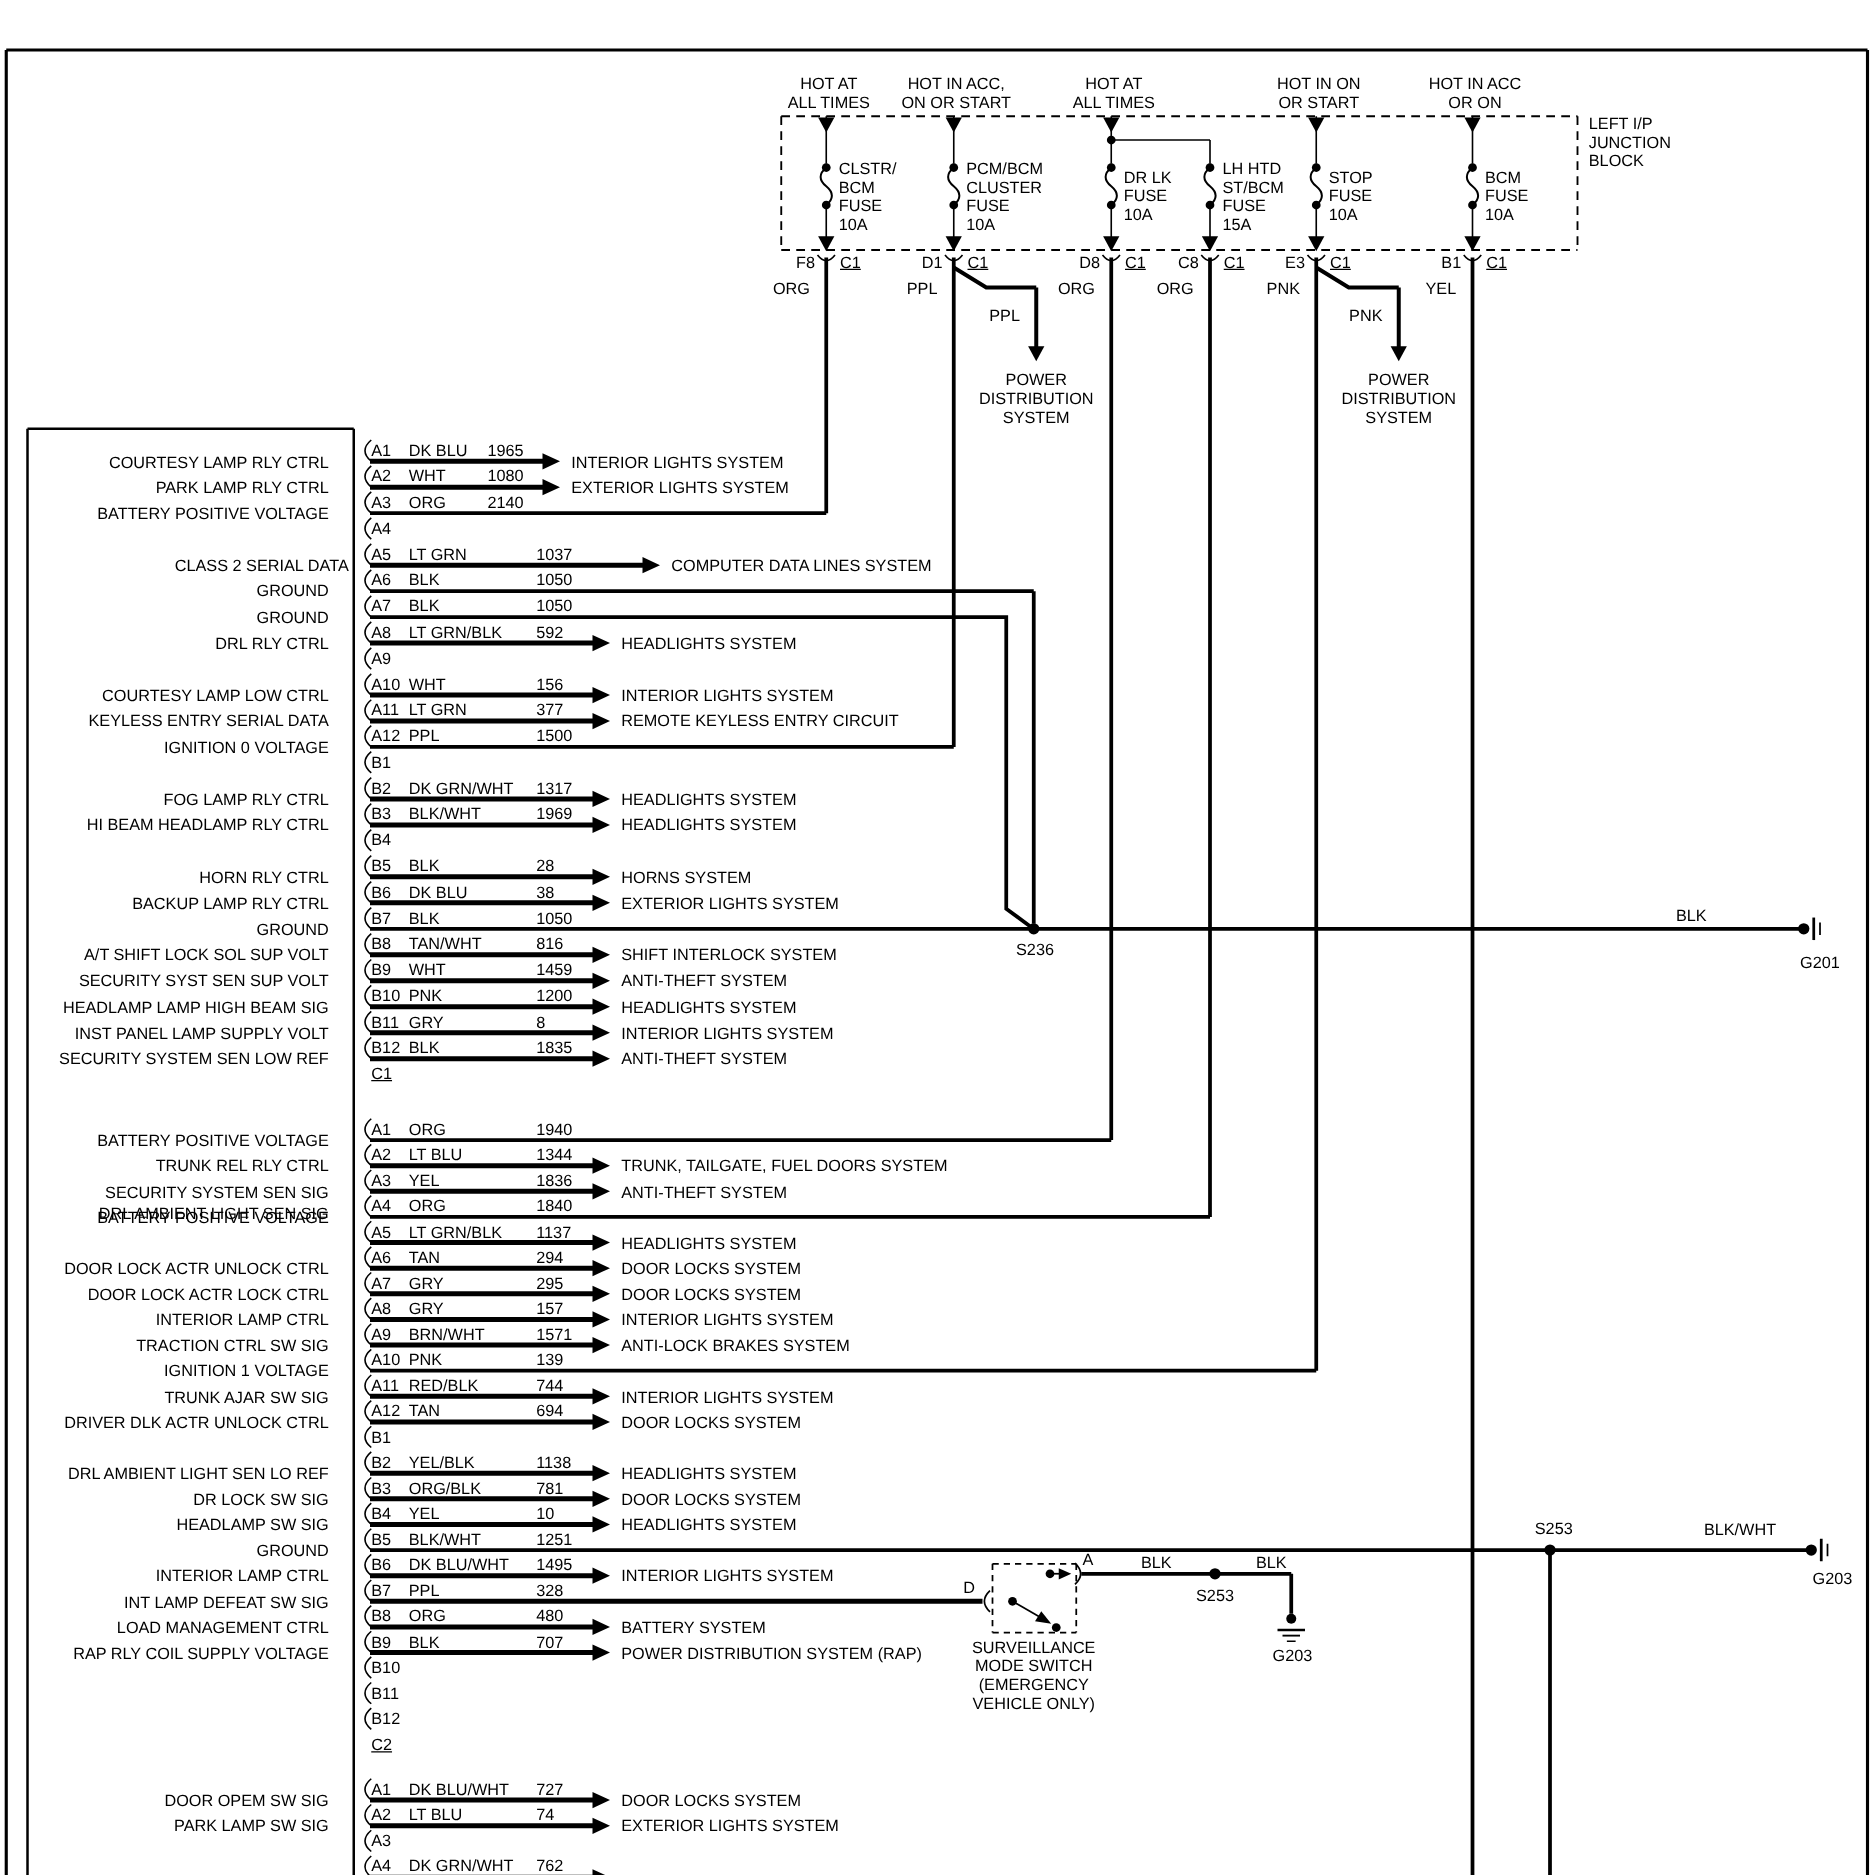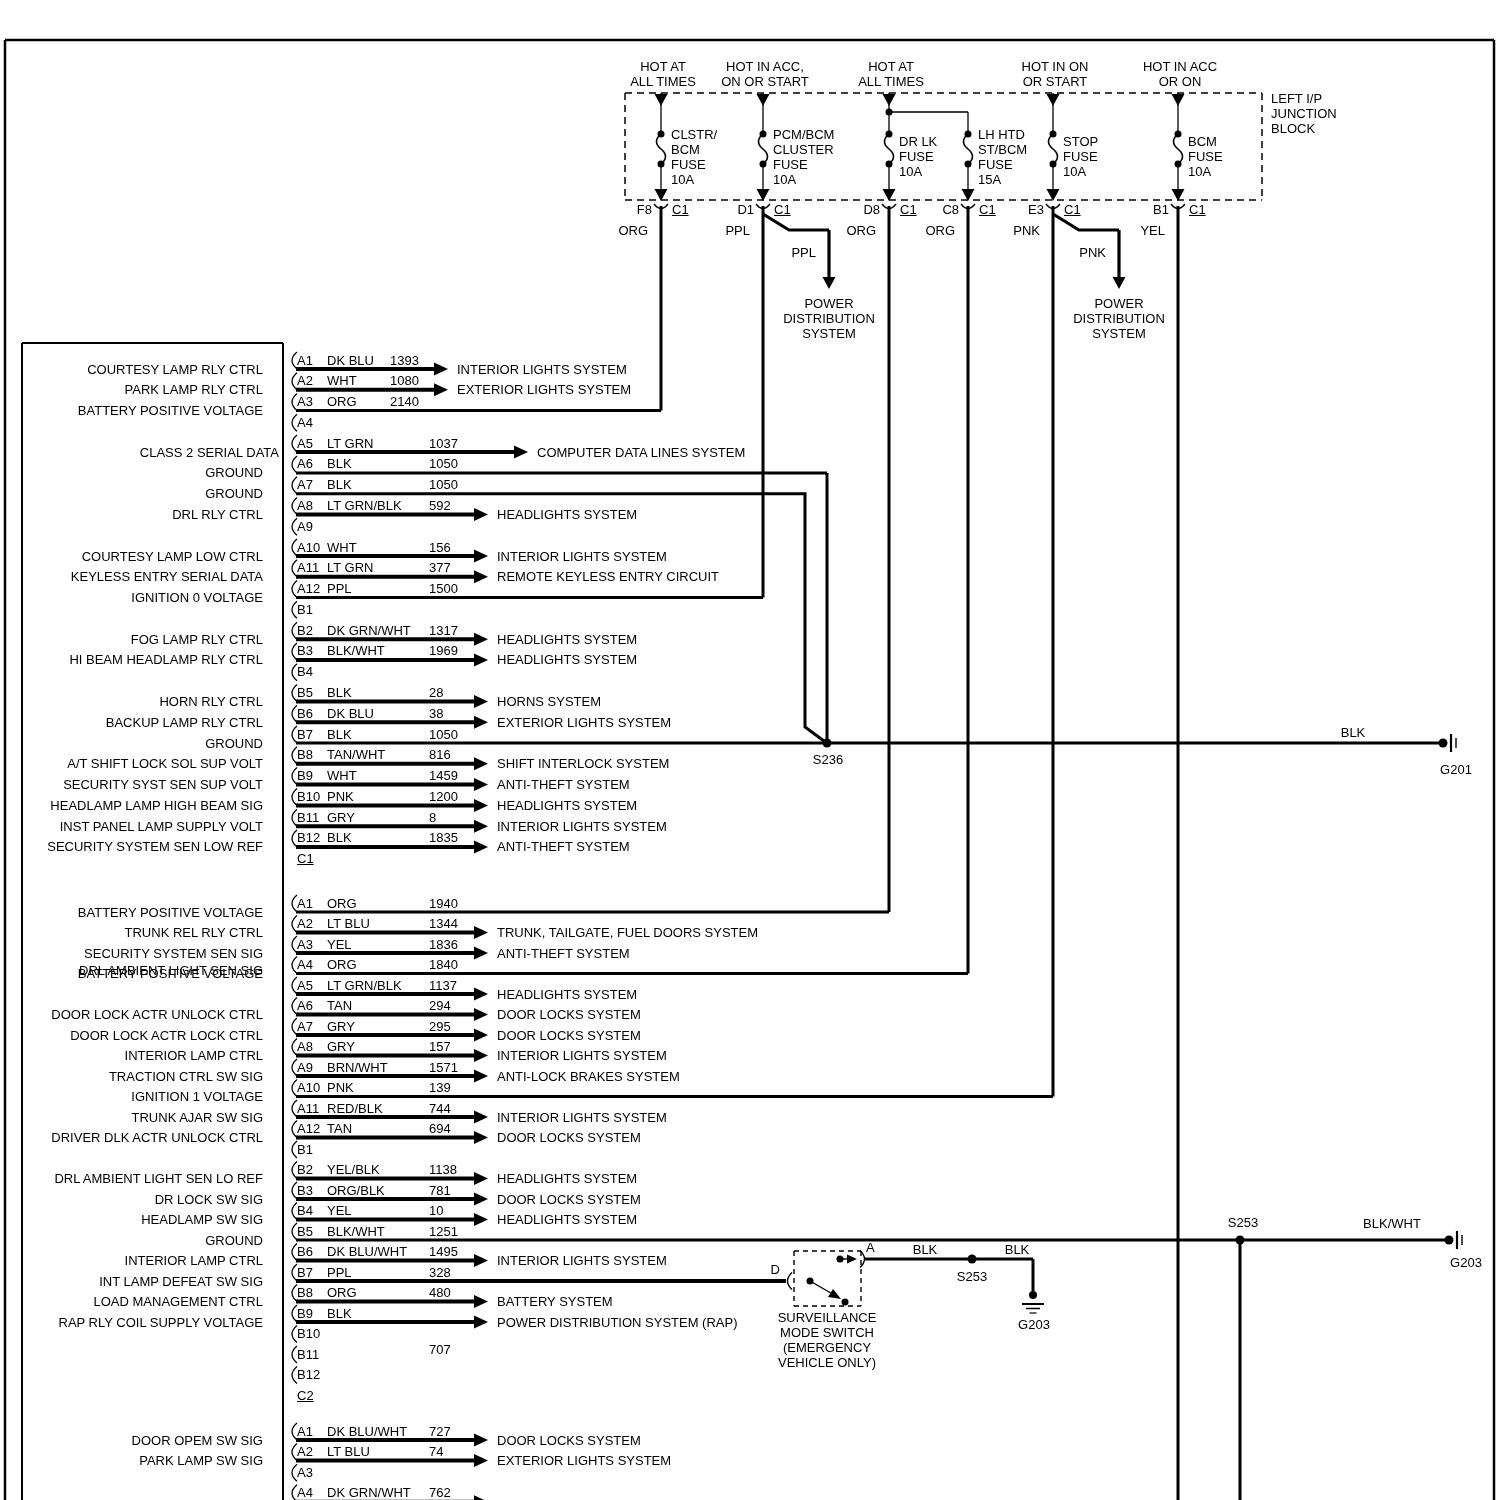--- a/index.html
+++ b/index.html
@@ -302,21 +302,21 @@
       <div class="t ac" style="left: 1180px; top: 59px;">HOT IN ACC
 OR ON</div>
       <div class="t" style="left: 1188px; top: 133.5px;">BCM
 FUSE
 10A</div>
       <div class="t ar" style="left: 1169px; top: 201.5px;">B1</div>
       <div class="t u" style="left: 1189px; top: 201.5px;">C1</div>
       <div class="t ar" style="left: 1165px; top: 222.5px;">YEL</div>
       <div class="t" style="left: 297px; top: 352.5px;">A1</div>
       <div class="t" style="left: 327px; top: 352.5px;">DK BLU</div>
-      <div class="t" style="left: 390px; top: 352.5px;">1393</div>
+      <div class="t" style="left: 390px; top: 352.5px;">1965</div>
       <div class="t ar" style="left: 263px; top: 361.5px;">COURTESY LAMP RLY CTRL</div>
       <div class="t" style="left: 457px; top: 361.5px;">INTERIOR LIGHTS SYSTEM</div>
       <div class="t" style="left: 297px; top: 373.28px;">A2</div>
       <div class="t" style="left: 327px; top: 373.28px;">WHT</div>
       <div class="t" style="left: 390px; top: 373.28px;">1080</div>
       <div class="t ar" style="left: 263px; top: 382.28px;">PARK LAMP RLY CTRL</div>
       <div class="t" style="left: 457px; top: 382.28px;">EXTERIOR LIGHTS SYSTEM</div>
       <div class="t" style="left: 297px; top: 394.06px;">A3</div>
       <div class="t" style="left: 327px; top: 394.06px;">ORG</div>
       <div class="t" style="left: 390px; top: 394.06px;">2140</div>
@@ -509,21 +509,21 @@
 MODE SWITCH
 (EMERGENCY
 VEHICLE ONLY)</div>
       <div class="t" style="left: 297px; top: 1285px;">B8</div>
       <div class="t" style="left: 327px; top: 1285px;">ORG</div>
       <div class="t" style="left: 429px; top: 1285px;">480</div>
       <div class="t ar" style="left: 263px; top: 1294px;">LOAD MANAGEMENT CTRL</div>
       <div class="t" style="left: 497px; top: 1294px;">BATTERY SYSTEM</div>
       <div class="t" style="left: 297px; top: 1305.5px;">B9</div>
       <div class="t" style="left: 327px; top: 1305.5px;">BLK</div>
-      <div class="t" style="left: 429px; top: 1305.5px; margin-top: 36px;">707</div>
+      <div class="t" style="left: 429px; top: 1305.5px;">707</div>
       <div class="t ar" style="left: 263px; top: 1314.5px;">RAP RLY COIL SUPPLY VOLTAGE</div>
       <div class="t" style="left: 497px; top: 1314.5px;">POWER DISTRIBUTION SYSTEM (RAP)</div>
       <div class="t" style="left: 297px; top: 1326px;">B10</div>
       <div class="t" style="left: 297px; top: 1346.5px;">B11</div>
       <div class="t" style="left: 297px; top: 1367px;">B12</div>
       <div class="t u" style="left: 297px; top: 1387.5px;">C2</div>
       <div class="t" style="left: 297px; top: 1423.5px;">A1</div>
       <div class="t" style="left: 327px; top: 1423.5px;">DK BLU/WHT</div>
       <div class="t" style="left: 429px; top: 1423.5px;">727</div>
       <div class="t ar" style="left: 263px; top: 1432.5px;">DOOR OPEM SW SIG</div>

